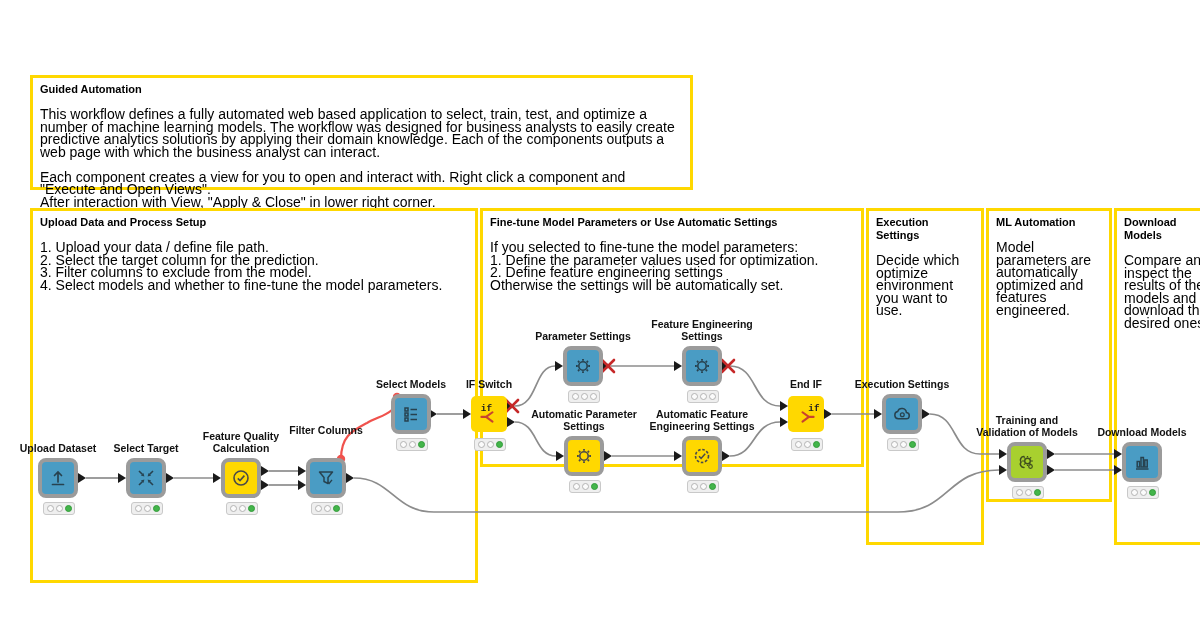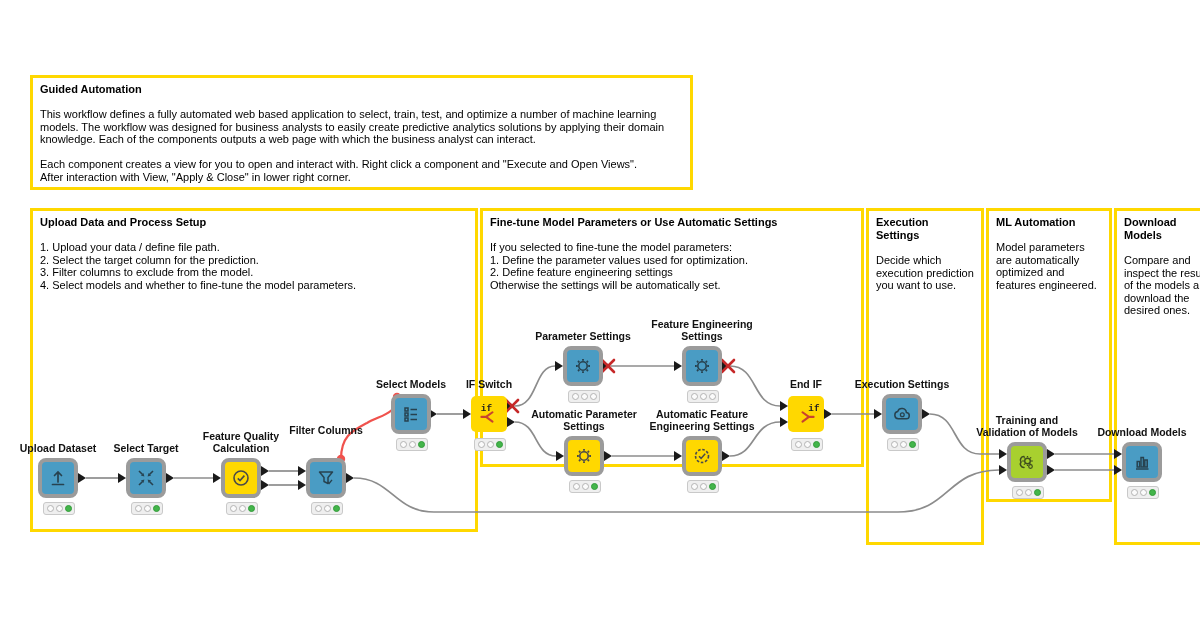--- a/index.html
+++ b/index.html
@@ -19,21 +19,21 @@
     position:relative;width:1200px;height:630px;overflow:hidden;background:#fff;
     font-family:"Liberation Sans", sans-serif;color:#000;
   }
   .anno{
     position:absolute;box-sizing:border-box;background:#fff;
     border:3px solid var(--annotation-border);
     padding:5px 7px;
     margin-left:28px;
   }
   .anno-title{font-size:11px;font-weight:700;line-height:13px;}
-  .anno-body{font-size:11px;line-height:12.5px;margin-top:12px;white-space:pre-line;}
+  .anno-body{font-size:14px;line-height:12.5px;margin-top:12px;white-space:pre-line;}
   .node{
     position:absolute;width:32px;height:32px;border:4px solid var(--node-frame);
     border-radius:8px;display:flex;align-items:center;justify-content:center;
   }
   .node.blue{background:var(--node-blue);}
   .node.yellow{background:var(--node-yellow);}
   .node.green{background:var(--node-green);}
   .node.native{width:36px;height:36px;border:none;border-radius:5px;background:var(--node-yellow);font-family:Liberation Mono, monospace;}
   .node-label{
     position:absolute;width:130px;text-align:center;font-size:10.5px;font-weight:700;
@@ -52,37 +52,37 @@
 
 <div id="canvas">
 
   <div class="anno" style="left:2px;top:75px;width:663px;height:115px">
     <div class="anno-title">Guided Automation</div>
     <div class="anno-body">This workflow defines a fully automated web based application to select, train, test, and optimize a number of machine learning models. The workflow was designed for business analysts to easily create predictive analytics solutions by applying their domain knowledge. Each of the components outputs a web page with which the business analyst can interact.
 
 Each component creates a view for you to open and interact with. Right click a component and "Execute and Open Views".
 After interaction with View, "Apply &amp; Close" in lower right corner.</div>
   </div>
-  <div class="anno" style="left:2px;top:208px;width:448px;height:324px">
+  <div class="anno" style="left:2px;top:208px;width:448px;height:375px">
     <div class="anno-title">Upload Data and Process Setup</div>
     <div class="anno-body">1. Upload your data / define file path.
 2. Select the target column for the prediction.
 3. Filter columns to exclude from the model.
 4. Select models and whether to fine-tune the model parameters.</div>
   </div>
   <div class="anno" style="left:452px;top:208px;width:384px;height:259px">
     <div class="anno-title">Fine-tune Model Parameters or Use Automatic Settings</div>
     <div class="anno-body">If you selected to fine-tune the model parameters:
 1. Define the parameter values used for optimization.
 2. Define feature engineering settings
 Otherwise the settings will be automatically set.</div>
   </div>
   <div class="anno" style="left:838px;top:208px;width:118px;height:337px">
     <div class="anno-title">Execution Settings</div>
-    <div class="anno-body">Decide which execution prediction you want to use.</div>
+    <div class="anno-body">Decide which optimize environment you want to use.</div>
   </div>
   <div class="anno" style="left:958px;top:208px;width:126px;height:294px">
     <div class="anno-title">ML Automation</div>
     <div class="anno-body">Model parameters are automatically optimized and features engineered.</div>
   </div>
   <div class="anno" style="left:1086px;top:208px;width:113px;height:337px">
     <div class="anno-title">Download Models</div>
     <div class="anno-body">Compare and inspect the results of the models and download the desired ones.</div>
   </div>
 

